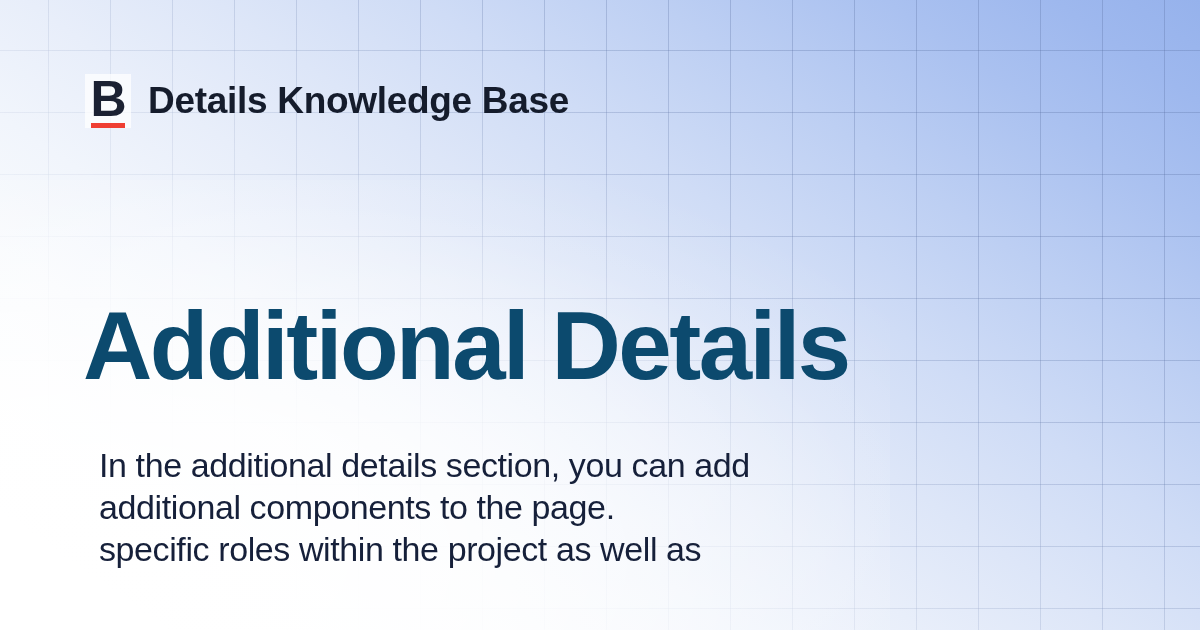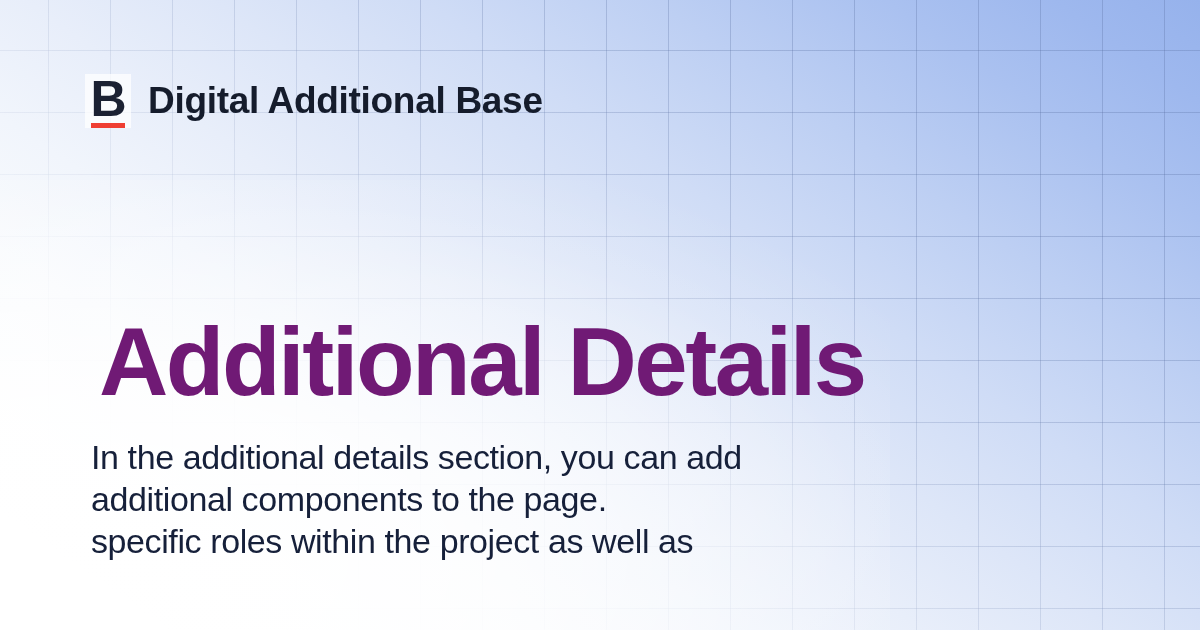--- a/index.html
+++ b/index.html
@@ -139,57 +139,57 @@
 
   
   .headline {
     position: absolute;
     left: 83px;
     top: 298px;
     font-family: "Liberation Sans", sans-serif;
     font-weight: bold;
     font-size: 96px;
     line-height: 96px;
-    color: #701a75;
+    color: #0c4a6e;
     letter-spacing: -2.5px;
     white-space: nowrap;
-    margin: 16px;
+    margin: 0;
   }
 
   
   .body-copy {
     position: absolute;
     left: 83px;
     top: 428px;
     width: 790px;
     font-family: "Liberation Sans", sans-serif;
     font-weight: normal;
     font-size: 34px;
     line-height: 42px;
     color: #16203a;
     letter-spacing: -0.4px;
-    margin: 8px;
+    margin: 16px;
   }
   .body-copy .ln { display: block; white-space: nowrap; }
 </style>
 </head>
 <body>
 
 <div id="banner">
 
   <div class="bg-gradient"></div>
   <div class="bg-grid"></div>
   <div class="bg-glow"></div>
 
   <div class="brand-row">
     <div class="brand-logo">
       <span class="glyph">B</span>
       <span class="underbar"></span>
     </div>
-    <div class="brand-title">Digital Additional Base</div>
+    <div class="brand-title">Details Knowledge Base</div>
   </div>
 
   <h1 class="headline">Additional Details</h1>
 
   <p class="body-copy">
     <span class="ln">In the additional details section, you can add</span>
     <span class="ln">additional components to the page.</span>
     <span class="ln">specific roles within the project as well as</span>
   </p>
 

